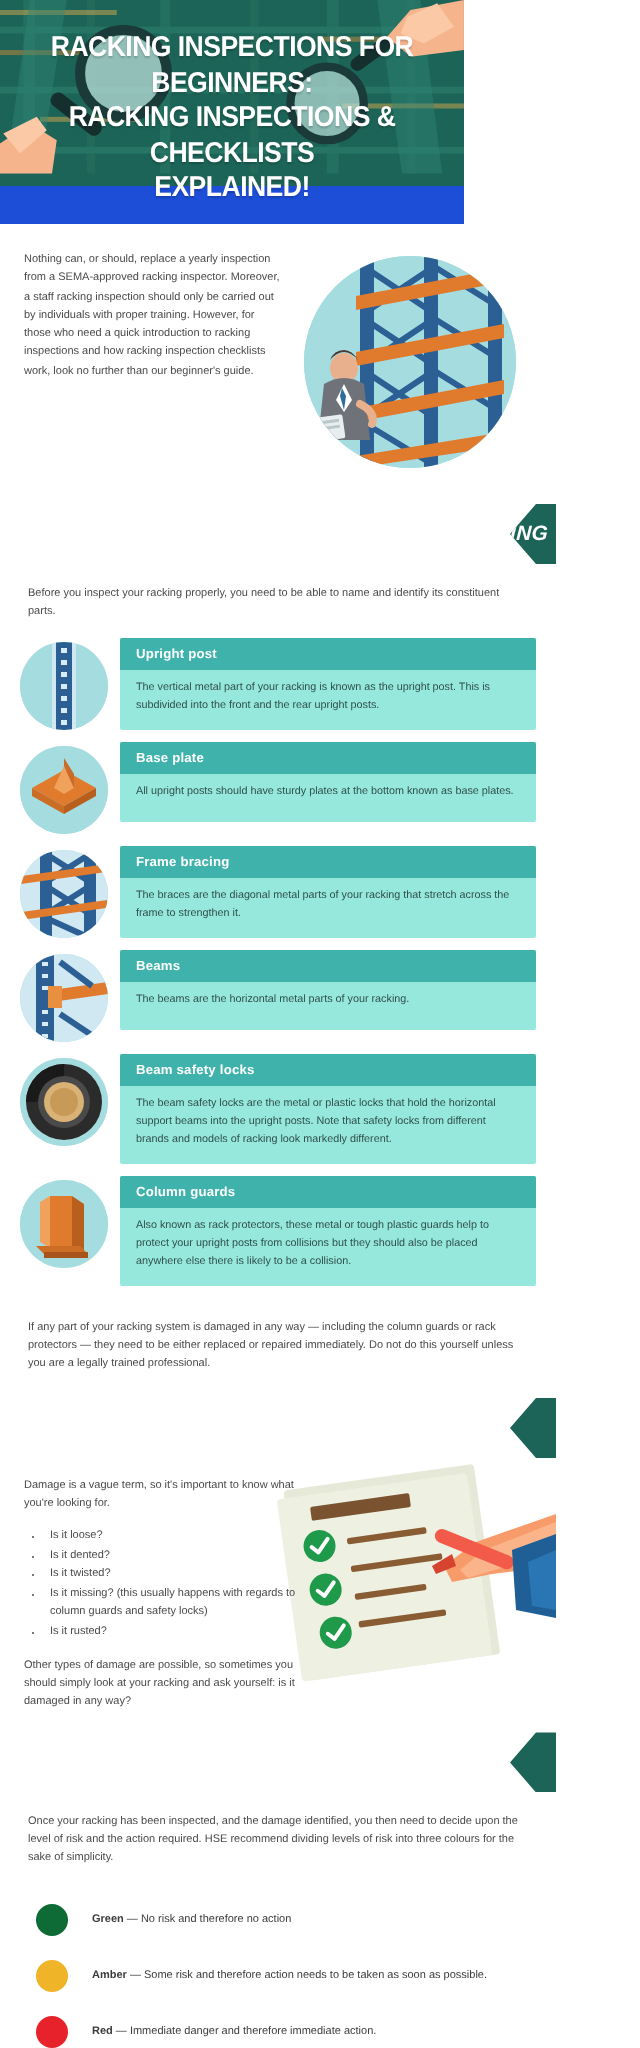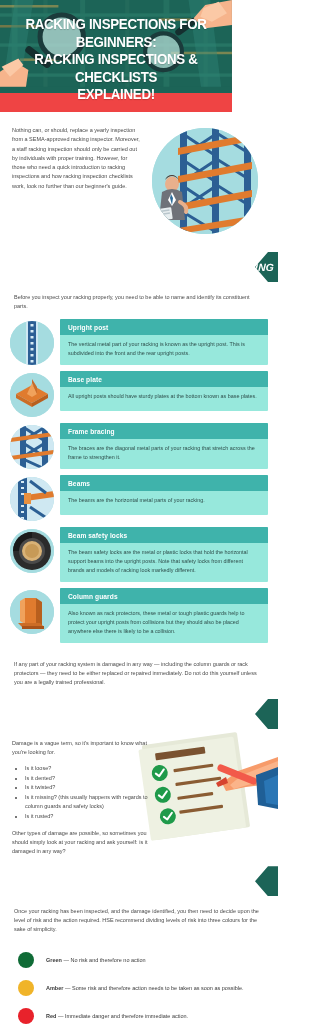--- a/index.html
+++ b/index.html
@@ -18,21 +18,21 @@
     position: relative;
     overflow: hidden;
     background: #ffffff;
   }
 
   
   .hero {
     position: relative;
     width: 232px;
     height: 112px;
-    background: #ef4444;
+    background: #1d4ed8;
     overflow: hidden;
   }
   .hero-bg { position: absolute; inset: 0; }
   .hero-title {
     position: relative;
     z-index: 6;
     text-align: center;
     color: #ffffff;
     font-weight: 700;
     font-size: 14.3px;

